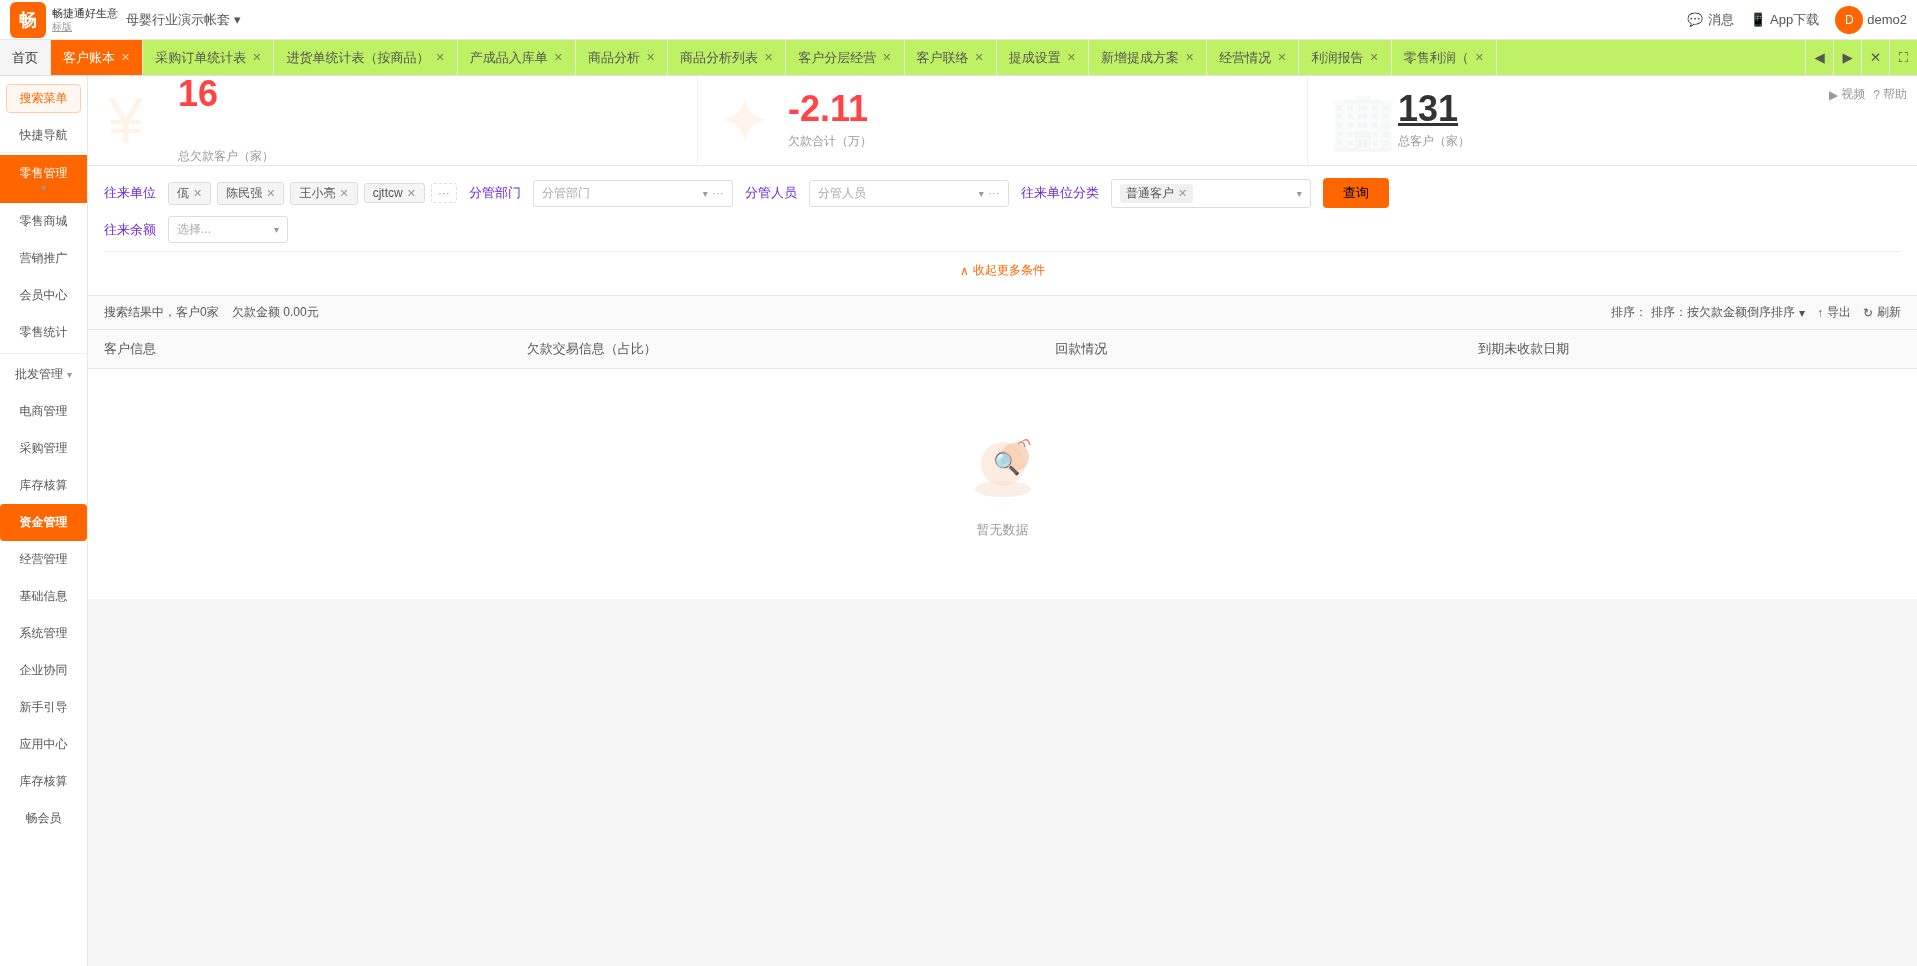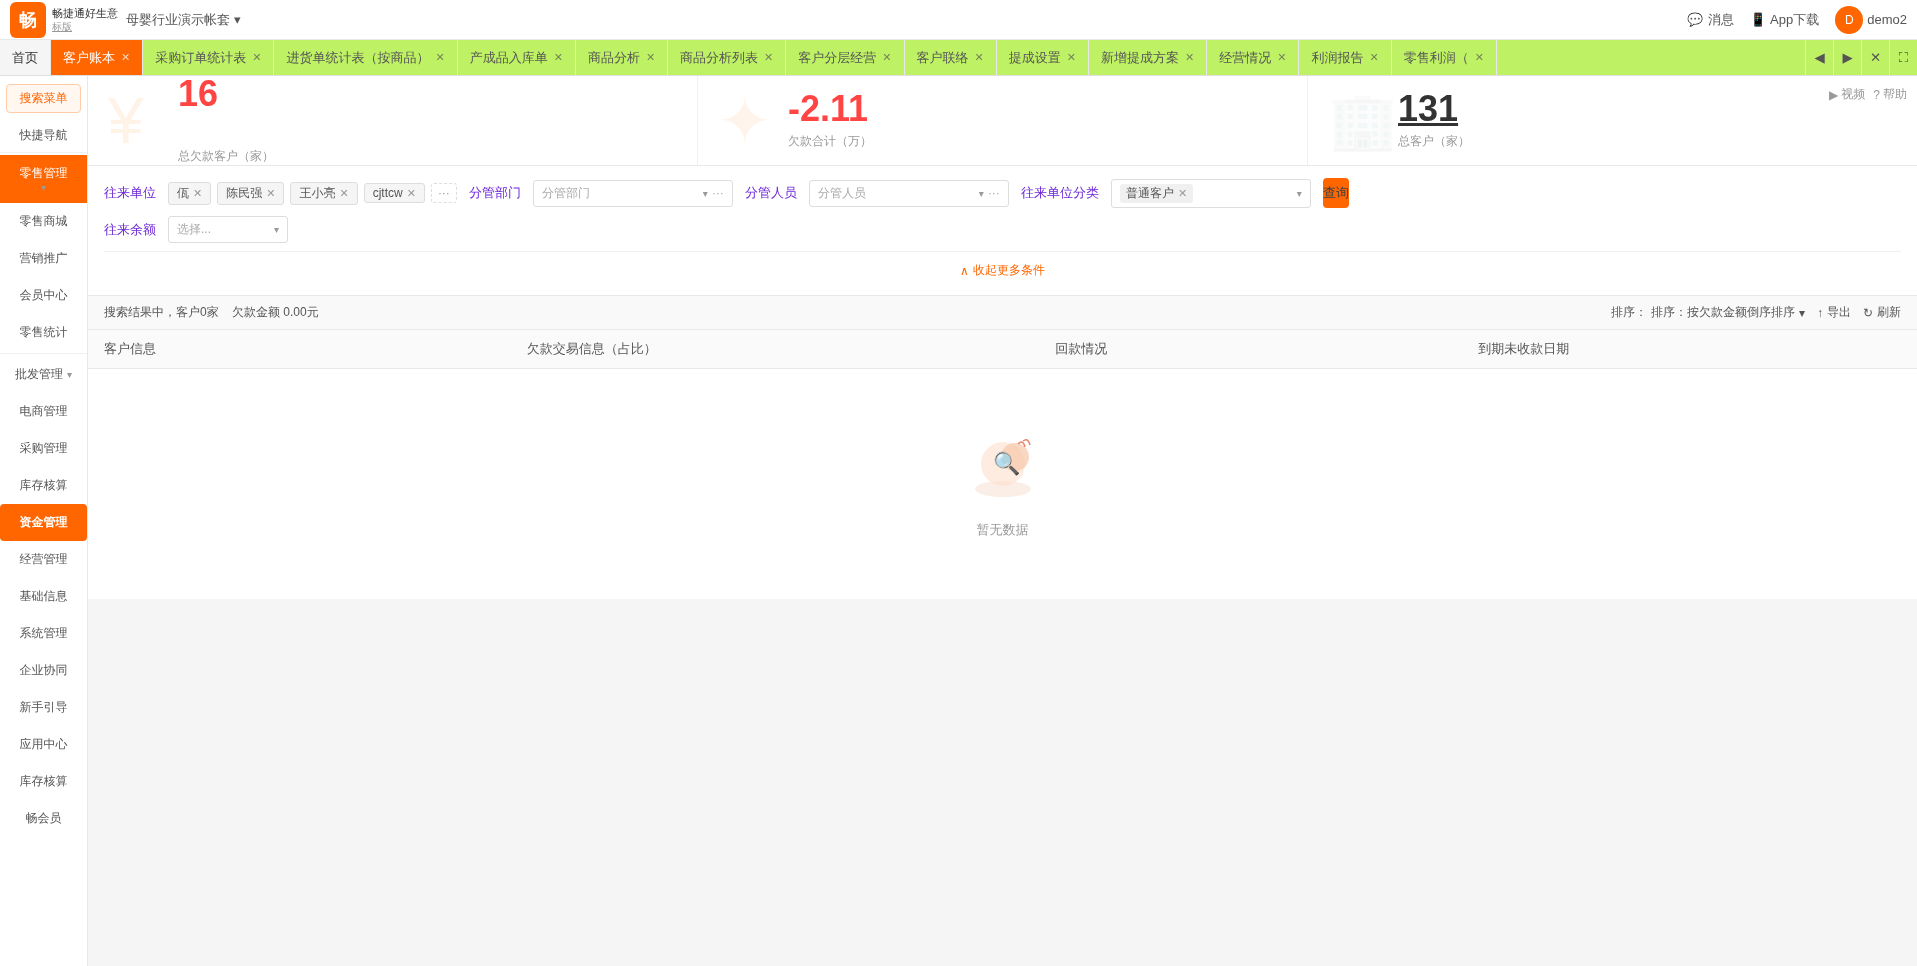--- a/index.html
+++ b/index.html
@@ -84,21 +84,21 @@
     .empty-state { display: flex; flex-direction: column; align-items: center; justify-content: center; padding: 60px 0; }
     .empty-icon { width: 80px; height: 80px; margin-bottom: 12px; }
     .empty-text { color: #999; font-size: 13px; }
 
     
     .filter-row2 { display: flex; align-items: center; gap: 12px; }
     .filter-dropdown-select { display: flex; align-items: center; border: 1px solid #ddd; border-radius: 3px; padding: 4px 8px; background: white; cursor: pointer; min-width: 120px; font-size: 12px; color: #aaa; }
     .filter-dropdown-select .arrow { margin-left: auto; color: #999; font-size: 10px; }
 
     
-    .query-btn { background: #ff6600; color: #404040; border: none; border-radius: 4px; padding: 6px 0; font-size: 13px; cursor: pointer; }
+    .query-btn { background: #ff6600; color: #000000; border: none; border-radius: 4px; padding: 6px 20px; font-size: 13px; cursor: pointer; }
   </style>
 </head>
 <body>
 
 <div class="top-bar">
   <div class="top-bar-left">
     <div class="logo-area">
       <div class="logo-icon">畅</div>
       <div class="logo-text">
         <div>畅捷通好生意</div>

